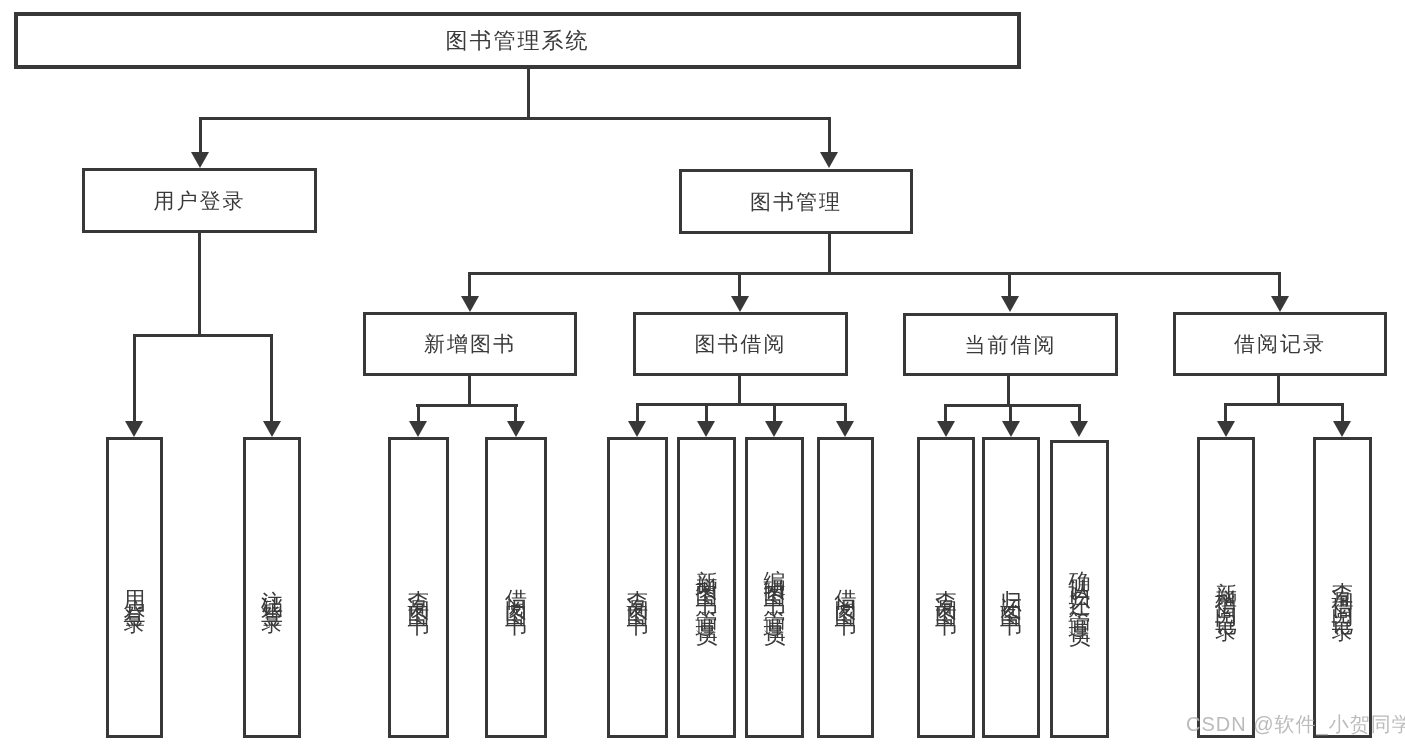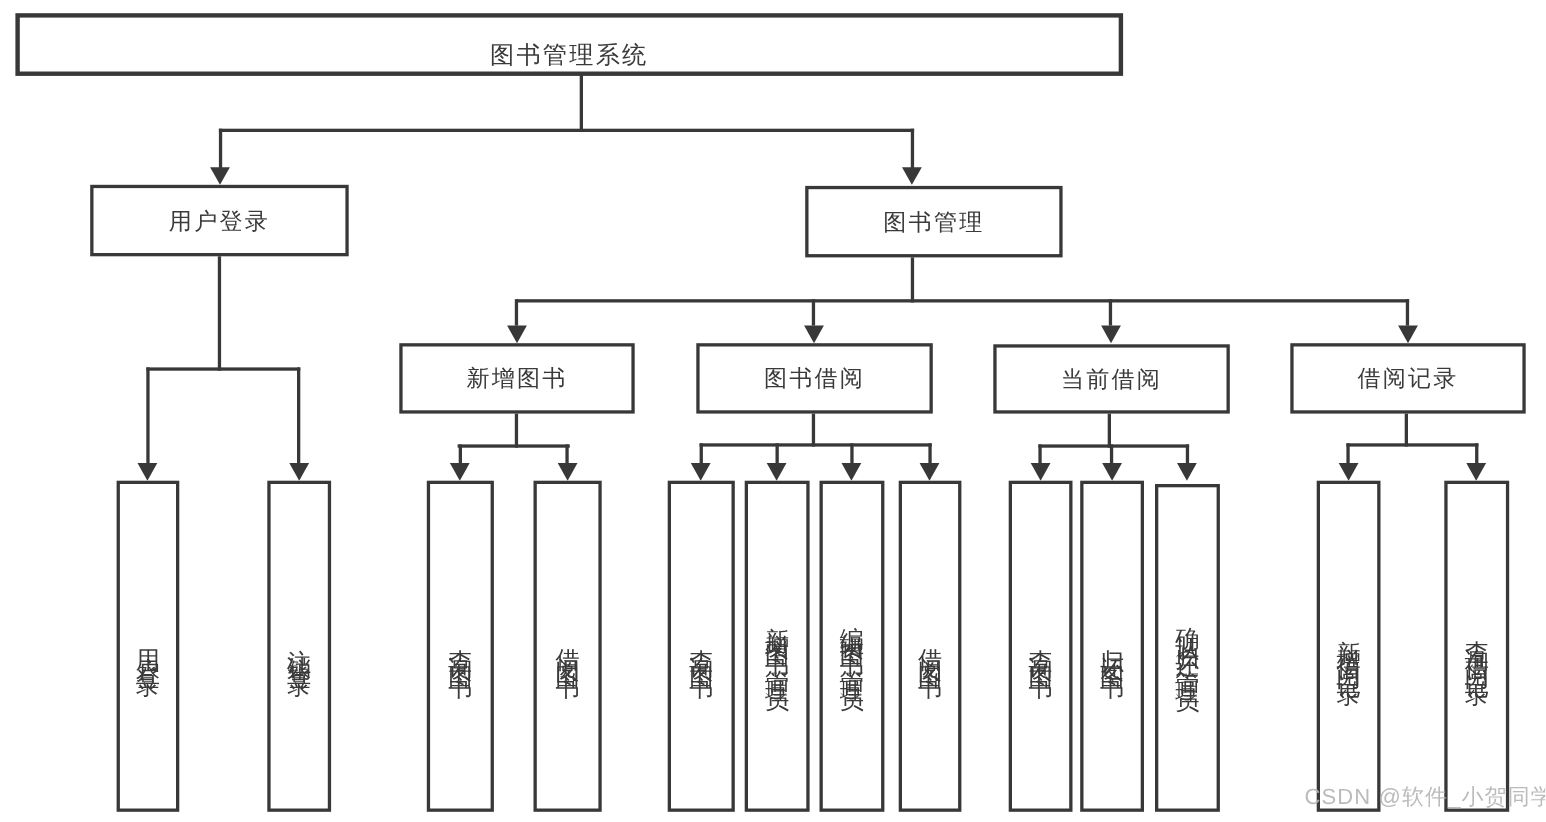--- a/index.html
+++ b/index.html
@@ -71,35 +71,35 @@
     white-space: nowrap;
     z-index: 5;
     opacity: 0.9;
   }
 </style>
 </head>
 <body>
 
 <div class="stage">
 
-  <div class="hbox root-box" style="left:14px; top:12px; width:1007px; height:57px;align-items:flex-end;">
+  <div class="hbox root-box" style="left:14px; top:12px; width:1007px; height:57px;">
     <span>图书管理系统</span>
   </div>
 
   <div class="vl" style="left:527px; top:68px; height:50px;"></div>
   <div class="hl" style="left:199px; top:117px; width:632px;"></div>
   <div class="vl" style="left:199px; top:117px; height:36px;"></div>
   <div class="ar" style="left:191px; top:152px;"></div>
   <div class="vl" style="left:828px; top:117px; height:36px;"></div>
   <div class="ar" style="left:820px; top:152px;"></div>
 
   <div class="hbox" style="left:82px; top:168px; width:235px; height:65px;">
     <span>用户登录</span>
   </div>
-  <div class="hbox" style="left:732px; top:169px; width:234px; height:65px;">
+  <div class="hbox" style="left:679px; top:169px; width:234px; height:65px;">
     <span>图书管理</span>
   </div>
 
   <div class="vl" style="left:198px; top:233px; height:104px;"></div>
   <div class="hl" style="left:133px; top:334px; width:140px;"></div>
   <div class="vl" style="left:133px; top:334px; height:87px;"></div>
   <div class="ar" style="left:125px; top:421px;"></div>
   <div class="vl" style="left:270px; top:334px; height:87px;"></div>
   <div class="ar" style="left:263px; top:421px;"></div>
 

